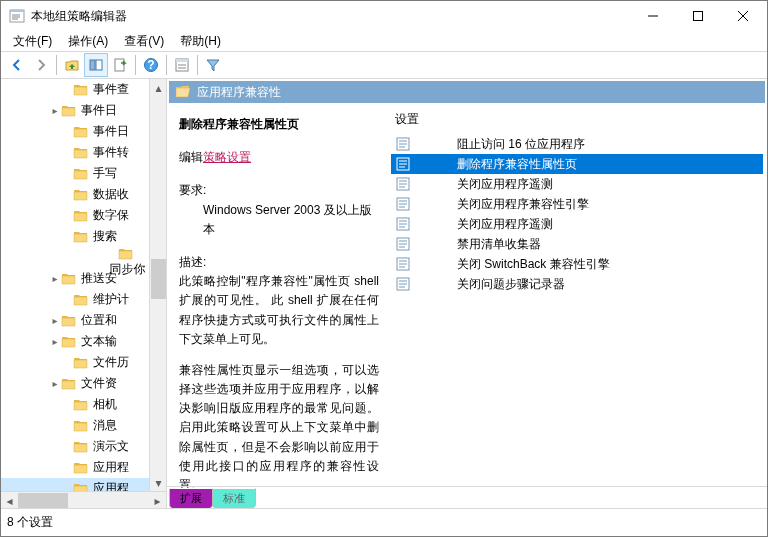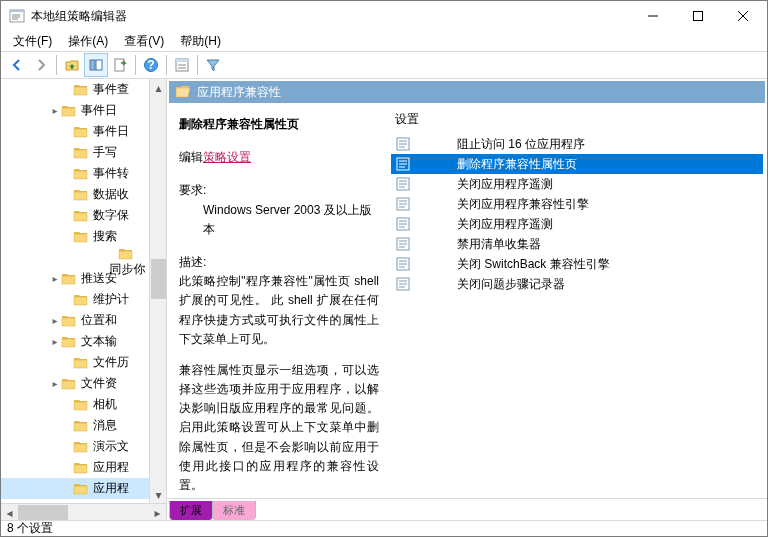--- a/index.html
+++ b/index.html
@@ -50,23 +50,23 @@
 
   .settings-col { flex: 1; padding: 6px 2px; }
   .settings-col .shead { color: #000; padding: 2px 0 6px 4px; }
   .settings-col .srow { height: 20px; display: flex; align-items: center; padding: 0 4px; }
   .settings-col .srow.selected { background: #0078d7; color: #fff; }
   .settings-col .sicon { width: 16px; height: 16px; margin-right: 4px; flex-shrink: 0; display: flex; align-items: center; justify-content: center; }
   .settings-col .slabel { white-space: nowrap; padding-left: 42px; }
 
   .tabs { height: 22px; display: flex; align-items: flex-end; border-top: 1px solid #d9d9d9; padding-left: 2px; position: relative; }
   .tabs .tab { padding: 2px 10px; border: 1px solid #bbb; border-top: 1px solid #fff; border-bottom: none; border-radius: 0 0 4px 4px; margin-top: -1px; margin-right: -1px; background: #a21caf; font-size: 11px; }
-  .tabs .tab.inactive { background: #f9a8d4; color: #666; }
-
-  .statusbar { height: 16px; border-top: 1px solid #d9d9d9; display: flex; align-items: center; padding: 0 6px; color: #000; }
+  .tabs .tab.inactive { background: #5eead4; color: #666; }
+
+  .statusbar { height: 28px; border-top: 1px solid #d9d9d9; display: flex; align-items: center; padding: 0 6px; color: #000; }
 
   .folder-icon { display: inline-block; }
   .folder-icon svg { display: block; }
   .setting-icon svg { display: block; }
 </style>
 </head>
 <body>
 
 <div class="titlebar">
   <span class="icon">
@@ -189,30 +189,30 @@
           </span>
           <span class="tlabel">事件日</span>
         </div>
         <div class="tree-row" style="padding-left: 72px;">
           <span class="folder folder-icon">
             <svg width="16" height="14" viewBox="0 0 16 14">
               <path d="M1 4 L1 2 L6 2 L7 3 L14 3 L14 4 Z" fill="#e8b94a"></path>
               <path d="M1 4 L14 4 L14 12 L1 12 Z" fill="#f9d879" stroke="#d4a94a" stroke-width="0.5"></path>
             </svg>
           </span>
+          <span class="tlabel">事件转</span>
+        </div>
+        <div class="tree-row" style="padding-left: 72px;">
+          <span class="folder folder-icon">
+            <svg width="16" height="14" viewBox="0 0 16 14">
+              <path d="M1 4 L1 2 L6 2 L7 3 L14 3 L14 4 Z" fill="#e8b94a"></path>
+              <path d="M1 4 L14 4 L14 12 L1 12 Z" fill="#f9d879" stroke="#d4a94a" stroke-width="0.5"></path>
+            </svg>
+          </span>
           <span class="tlabel">手写</span>
-        </div>
-        <div class="tree-row" style="padding-left: 72px;">
-          <span class="folder folder-icon">
-            <svg width="16" height="14" viewBox="0 0 16 14">
-              <path d="M1 4 L1 2 L6 2 L7 3 L14 3 L14 4 Z" fill="#e8b94a"></path>
-              <path d="M1 4 L14 4 L14 12 L1 12 Z" fill="#f9d879" stroke="#d4a94a" stroke-width="0.5"></path>
-            </svg>
-          </span>
-          <span class="tlabel">事件转</span>
         </div>
         <div class="tree-row" style="padding-left: 72px;">
           <span class="folder folder-icon">
             <svg width="16" height="14" viewBox="0 0 16 14">
               <path d="M1 4 L1 2 L6 2 L7 3 L14 3 L14 4 Z" fill="#e8b94a"></path>
               <path d="M1 4 L14 4 L14 12 L1 12 Z" fill="#f9d879" stroke="#d4a94a" stroke-width="0.5"></path>
             </svg>
           </span>
           <span class="tlabel">数据收</span>
         </div>

